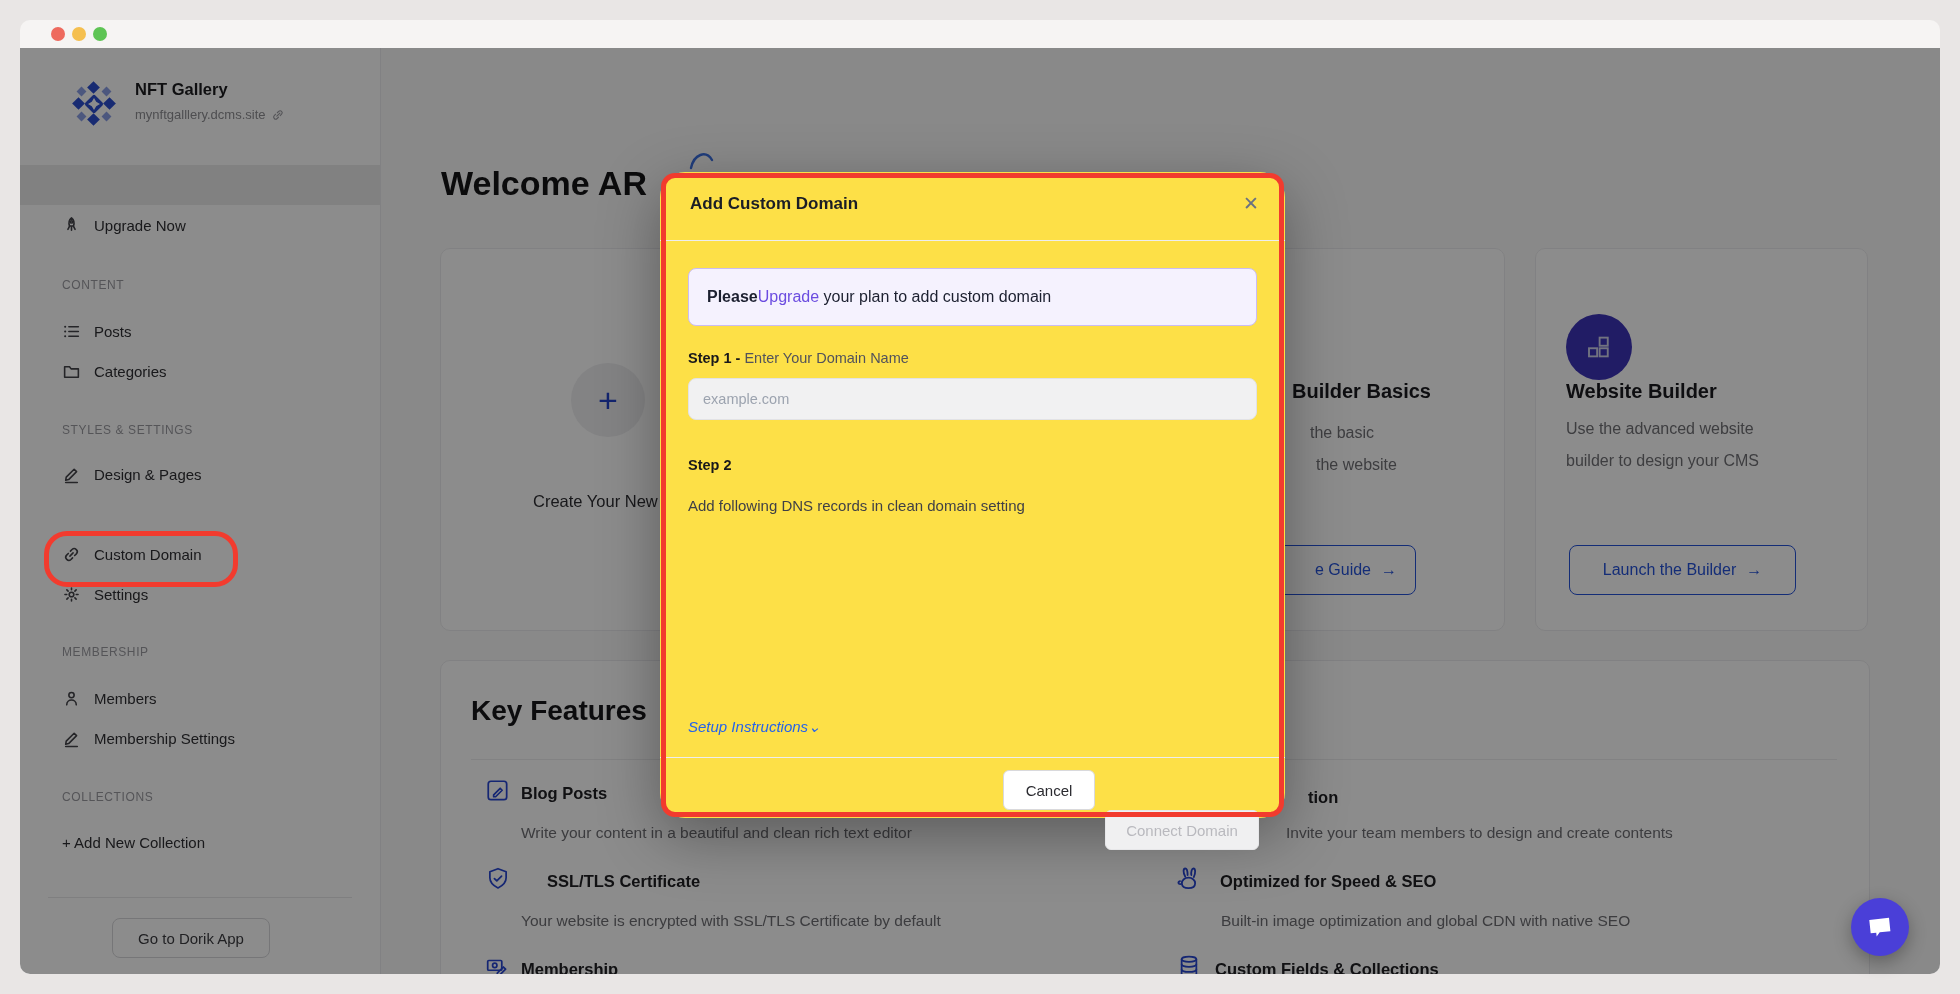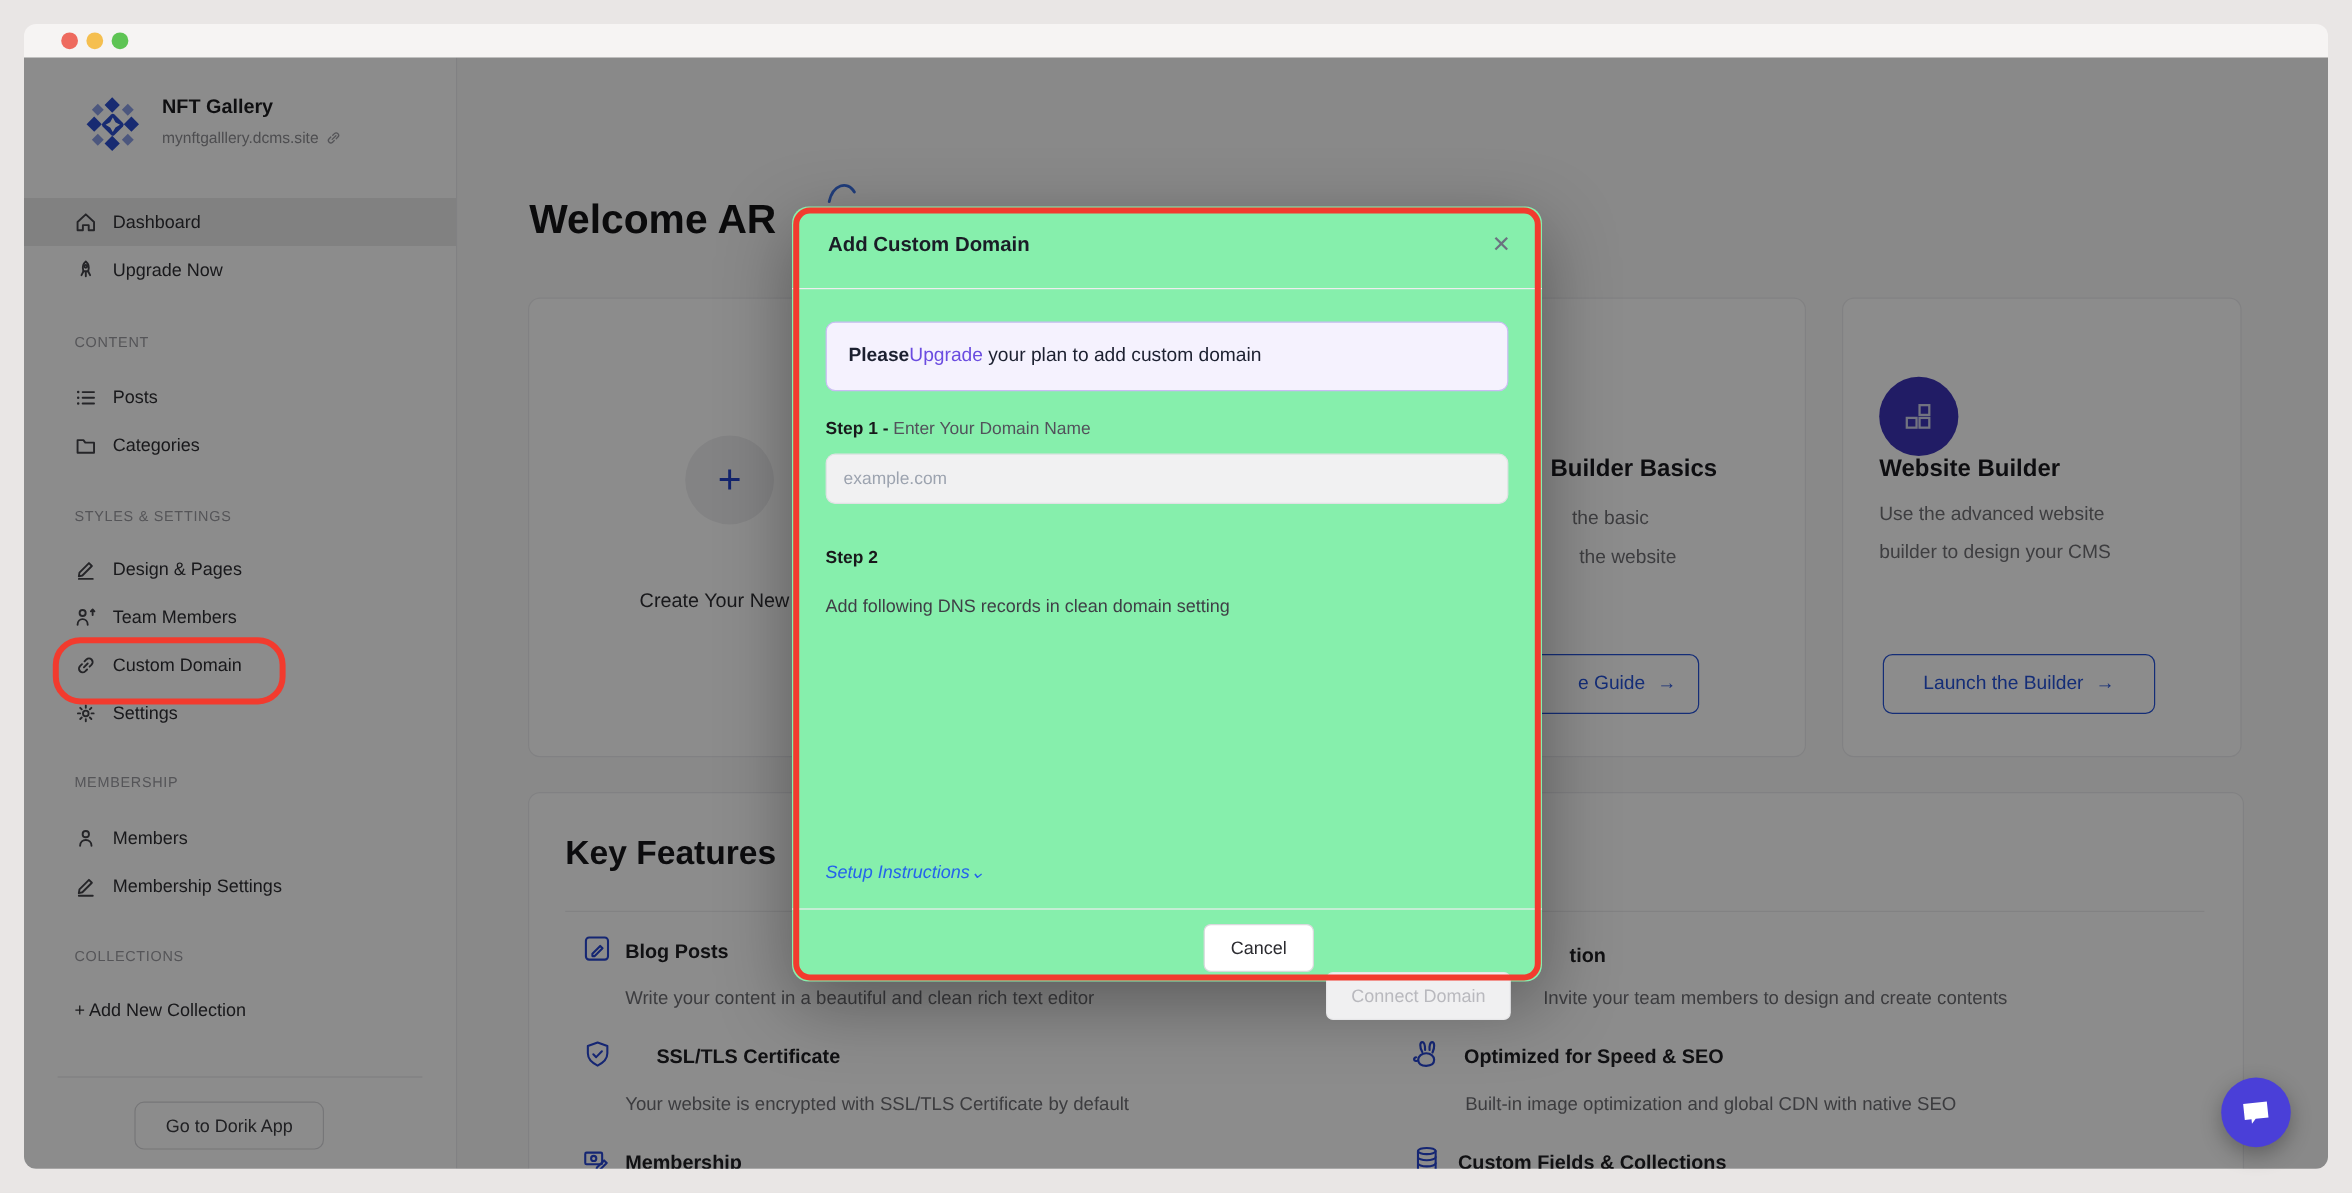--- a/index.html
+++ b/index.html
@@ -29,21 +29,21 @@
   .ghost-btn{height:50px;border:1.5px solid #2653d9;border-radius:8px;color:#2653d9;font-size:16px;display:flex;align-items:center;gap:10px;box-sizing:border-box;cursor:pointer;background:transparent;}
   .wb-circle{left:1546px;top:266px;width:66px;height:66px;border-radius:50%;background:#3d34b8;display:flex;align-items:center;justify-content:center;}
   .kf-card{left:420px;top:612px;width:1428px;height:500px;background:#fff;border:1px solid #ececee;border-radius:10px;}
   .kf-title{left:451px;top:647px;font-size:28px;font-weight:700;color:#17171a;}
   .kf-divider{left:451px;top:711px;width:1366px;height:1px;background:#ededef;}
   .fic{stroke:#2746d2;fill:none;stroke-width:1.6;stroke-linecap:round;stroke-linejoin:round;}
   .f-title{font-size:16.5px;font-weight:700;color:#202024;}
   .f-desc{font-size:15.5px;color:#6e6e73;}
   
   .overlay{left:20px;top:48px;width:1920px;height:926px;background:rgba(0,0,0,0.45);z-index:50;border-radius:0 0 10px 10px;}
-  .modal{left:660px;top:172px;width:625px;height:646px;background:#86efac;border-radius:14px;box-shadow:0 18px 60px rgba(0,0,0,.35);z-index:100;}
+  .modal{left:660px;top:172px;width:625px;height:646px;background:#fde047;border-radius:25px;box-shadow:0 18px 60px rgba(0,0,0,.35);z-index:100;}
   .modal-ring{inset:1px;border:5px solid #f23b2e;border-radius:14px;pointer-events:none;z-index:8;}
   .m-title{left:30px;top:22px;font-size:17px;font-weight:700;color:#1a1d26;}
   .m-close{right:26px;top:20px;font-size:19px;color:#6b7280;cursor:pointer;}
   .m-hline{left:0;top:68px;width:625px;height:1px;background:#ededef;}
   .notice{left:28px;top:96px;width:569px;height:58px;background:#f5f2fe;border:1px solid #cabcf4;border-radius:8px;display:flex;align-items:center;padding-left:18px;box-sizing:border-box;font-size:16px;color:#1c2030;}
   .step-line{left:28px;font-size:14.5px;color:#52525b;}
   .step-bold{font-weight:700;color:#18181b;}
   .domain-input{left:28px;top:206px;width:569px;height:42px;background:#f1f1f2;border:1px solid #e2e2e5;border-radius:8px;box-sizing:border-box;padding:13px 14px;font-size:14.5px;color:#27272a;font-family:"Liberation Sans",sans-serif;outline:none;}
   .domain-input::placeholder{color:#9ca3af;}
   .dns-table{left:28px;top:368px;width:569px;border:1px solid #e9e9ec;border-radius:4px;box-sizing:border-box;}
@@ -96,26 +96,20 @@
         <span>mynftgalllery.dcms.site</span>
         <svg width="14" height="14" viewBox="0 0 18 18">
             <g stroke="#9a9aa0" fill="none" stroke-width="1.4" stroke-linecap="round">
               <path d="M7.5 10.5l4-4M6 8l-1.8 1.8a2.6 2.6 0 0 0 3.7 3.7L9.7 11.7M11.8 9.8l1.8-1.8a2.6 2.6 0 0 0-3.7-3.7L8.1 6.1"></path>
             </g>
           </svg>
       </div>
 
       <div class="abs nav-active"></div>
 
-      <div class="abs nav-row" style="top:117px;">
-        <svg class="sic" width="19" height="19" viewBox="0 0 18 18">
-            <path d="M2.5 8.5L9 2.5l6.5 6v6.5h-4.2v-4h-4.6v4H2.5z"></path>
-          </svg>
-        <span>Dashboard</span>
-      </div>
       <div class="abs nav-row" style="top:157px;">
         <svg class="sic" width="19" height="19" viewBox="0 0 18 18">
             <path d="M9 1.8c2.1 1.7 2.9 4.6 1.9 7.7H7.1C6.1 6.4 6.9 3.5 9 1.8z"></path>
             <circle cx="9" cy="5.6" r="1.1"></circle>
             <path d="M7.2 9.5L5.6 12.6M10.8 9.5l1.6 3.1M9 10.3v3.2"></path>
           </svg>
         <span>Upgrade Now</span>
       </div>
 
       <div class="abs nav-header" style="top:230px;">CONTENT</div>
@@ -135,28 +129,20 @@
       </div>
 
       <div class="abs nav-header" style="top:375px;">STYLES &amp; SETTINGS</div>
 
       <div class="abs nav-row" style="top:406px;">
         <svg class="sic" width="19" height="19" viewBox="0 0 18 18">
             <path d="M4 11.5L11.5 4l2.3 2.3L6.3 13.8 3.5 14.5z"></path>
             <path d="M3.5 16.5h11"></path>
           </svg>
         <span>Design &amp; Pages</span>
-      </div>
-      <div class="abs nav-row" style="top:446px;">
-        <svg class="sic" width="19" height="19" viewBox="0 0 18 18">
-            <circle cx="6.5" cy="5.5" r="2.4"></circle>
-            <path d="M2.5 14.8c0-2.9 1.9-4.4 4-4.4s4 1.5 4 4.4"></path>
-            <path d="M13 4.2l1.4-1.4 1.4 1.4M14.4 2.8v4.4"></path>
-          </svg>
-        <span>Team Members</span>
       </div>
       <div class="abs nav-row" style="top:486px;">
         <svg class="sic" width="19" height="19" viewBox="0 0 18 18">
             <path d="M7.5 10.5l3-3M6 8L4.4 9.6a2.9 2.9 0 0 0 4.1 4.1L10 12.2M12 10l1.6-1.6a2.9 2.9 0 0 0-4.1-4.1L8 5.8"></path>
           </svg>
         <span>Custom Domain</span>
       </div>
       <div class="abs nav-row" style="top:526px;">
         <svg class="sic" width="19" height="19" viewBox="0 0 18 18">
             <circle cx="9" cy="9" r="2.2"></circle>

